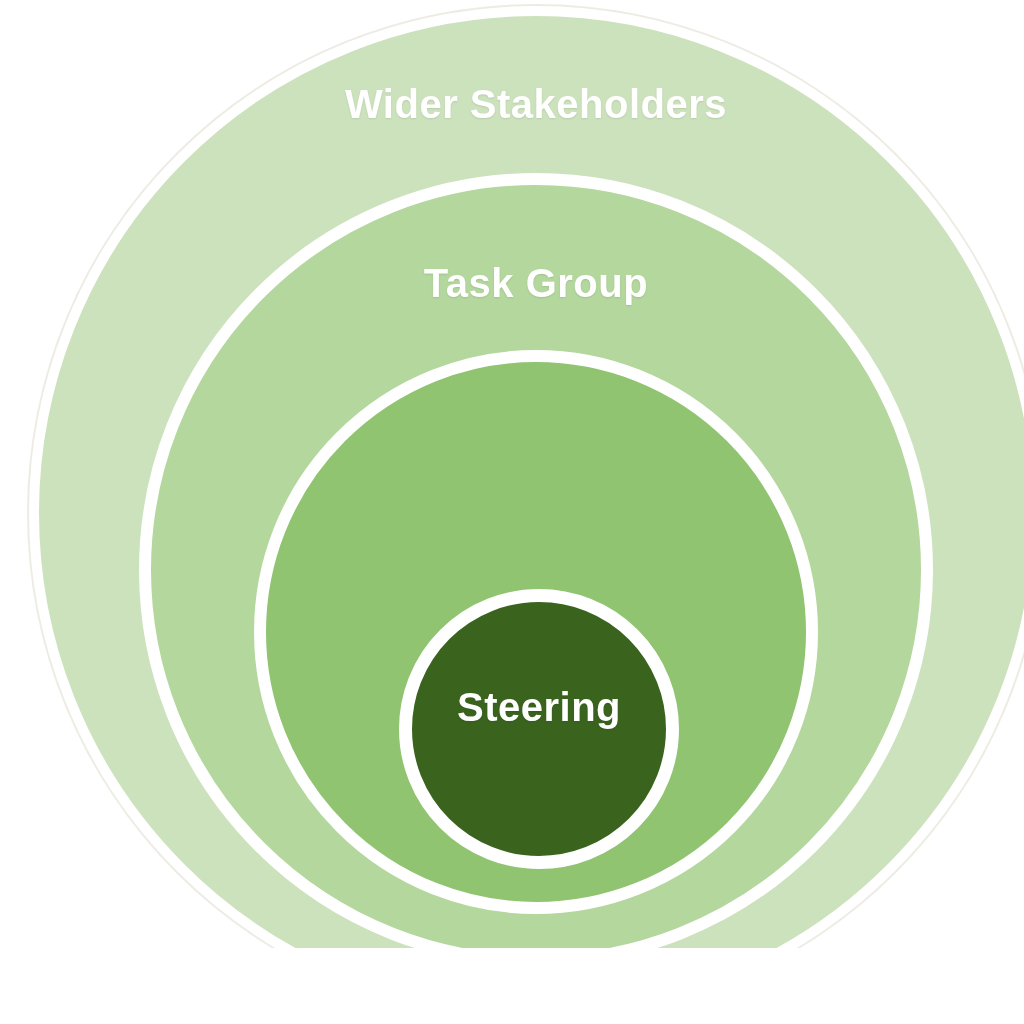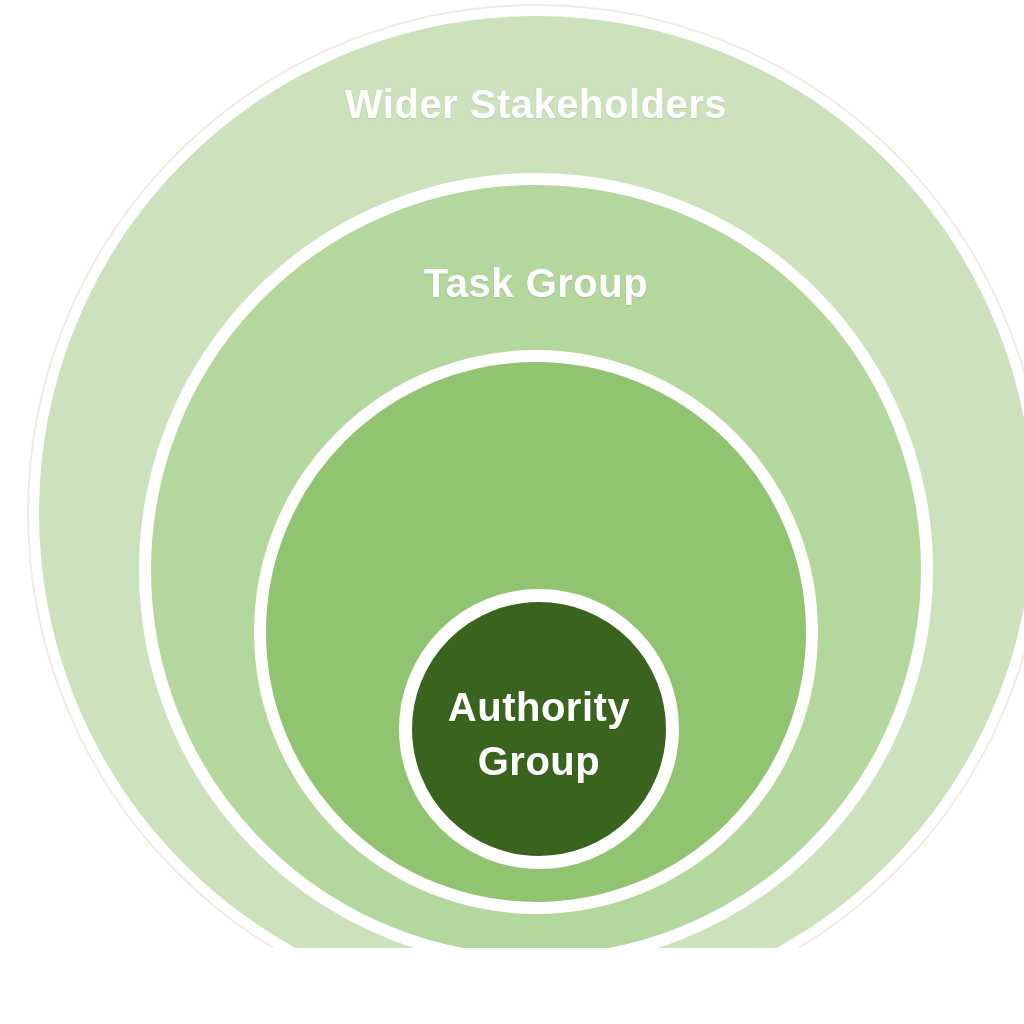--- a/index.html
+++ b/index.html
@@ -80,17 +80,16 @@
   <div class="ring r4" style="background-color: rgb(58, 100, 30);"></div>
 
   <div class="label l1">Wider Stakeholders</div>
 
   <div class="label l2">Task Group</div>
 
   <div class="label l3 two-line">
   </div>
 
   <div class="label l4 two-line">
-    <div>Authority</div>
-    <div>Group</div>
+    <div>Steering</div>
   </div>
 
 </div>
 
 </body></html>

